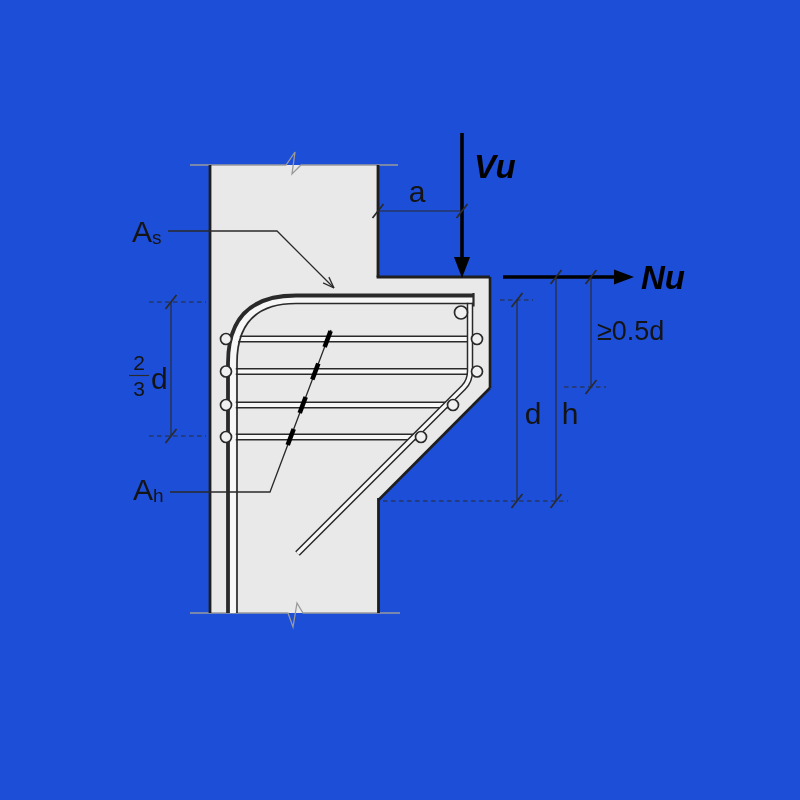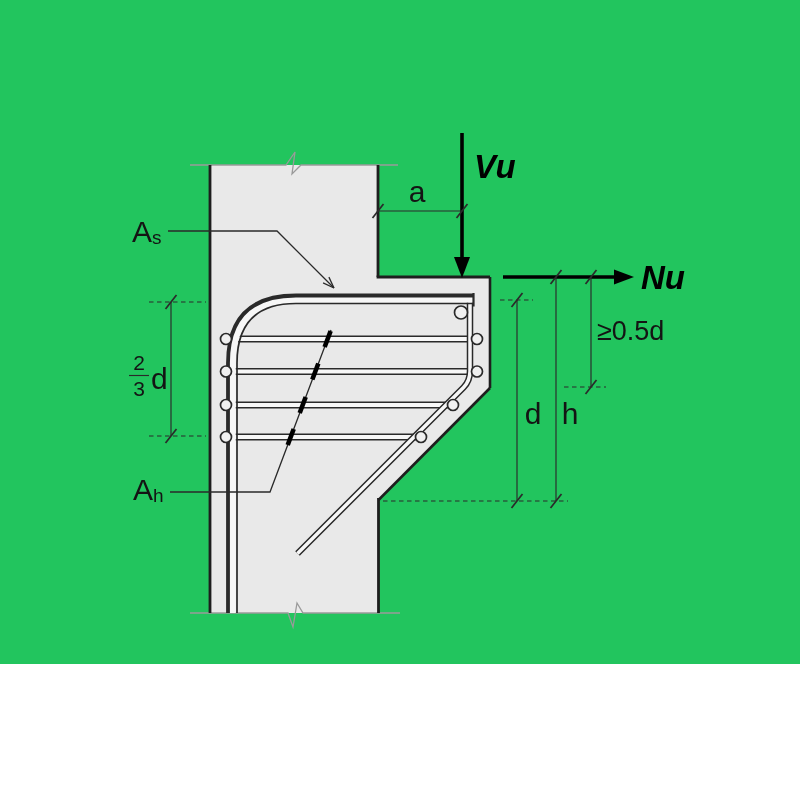--- a/index.html
+++ b/index.html
@@ -1,16 +1,16 @@
 <!DOCTYPE html>
 <html><head>
 <meta charset="utf-8">
 <style>
   html,body{margin:0;padding:0;background:#ffffff;}
-  .stage{position:relative;width:800px;height:664px;background:#22c55e;overflow:hidden;}
+  .stage{position:relative;width:800px;height:800px;background:#1d4ed8;overflow:hidden;}
   svg{position:absolute;left:0;top:0;}
   text{font-family:"Liberation Sans","DejaVu Sans",sans-serif;fill:#141414;}
   .t-load{font-size:33px;font-weight:bold;font-style:italic;fill:#000000;}
   .t-dim{font-size:30px;}
   .t-small{font-size:27px;}
   .t-frac{font-size:21px;}
   .t-sub{font-size:19px;}
   .concrete{fill:#e9e9e9;stroke:none;}
   .edge{stroke:#1e1e1e;fill:none;}
   .breakline{stroke:#9a9a9a;stroke-width:1.3;fill:none;}

